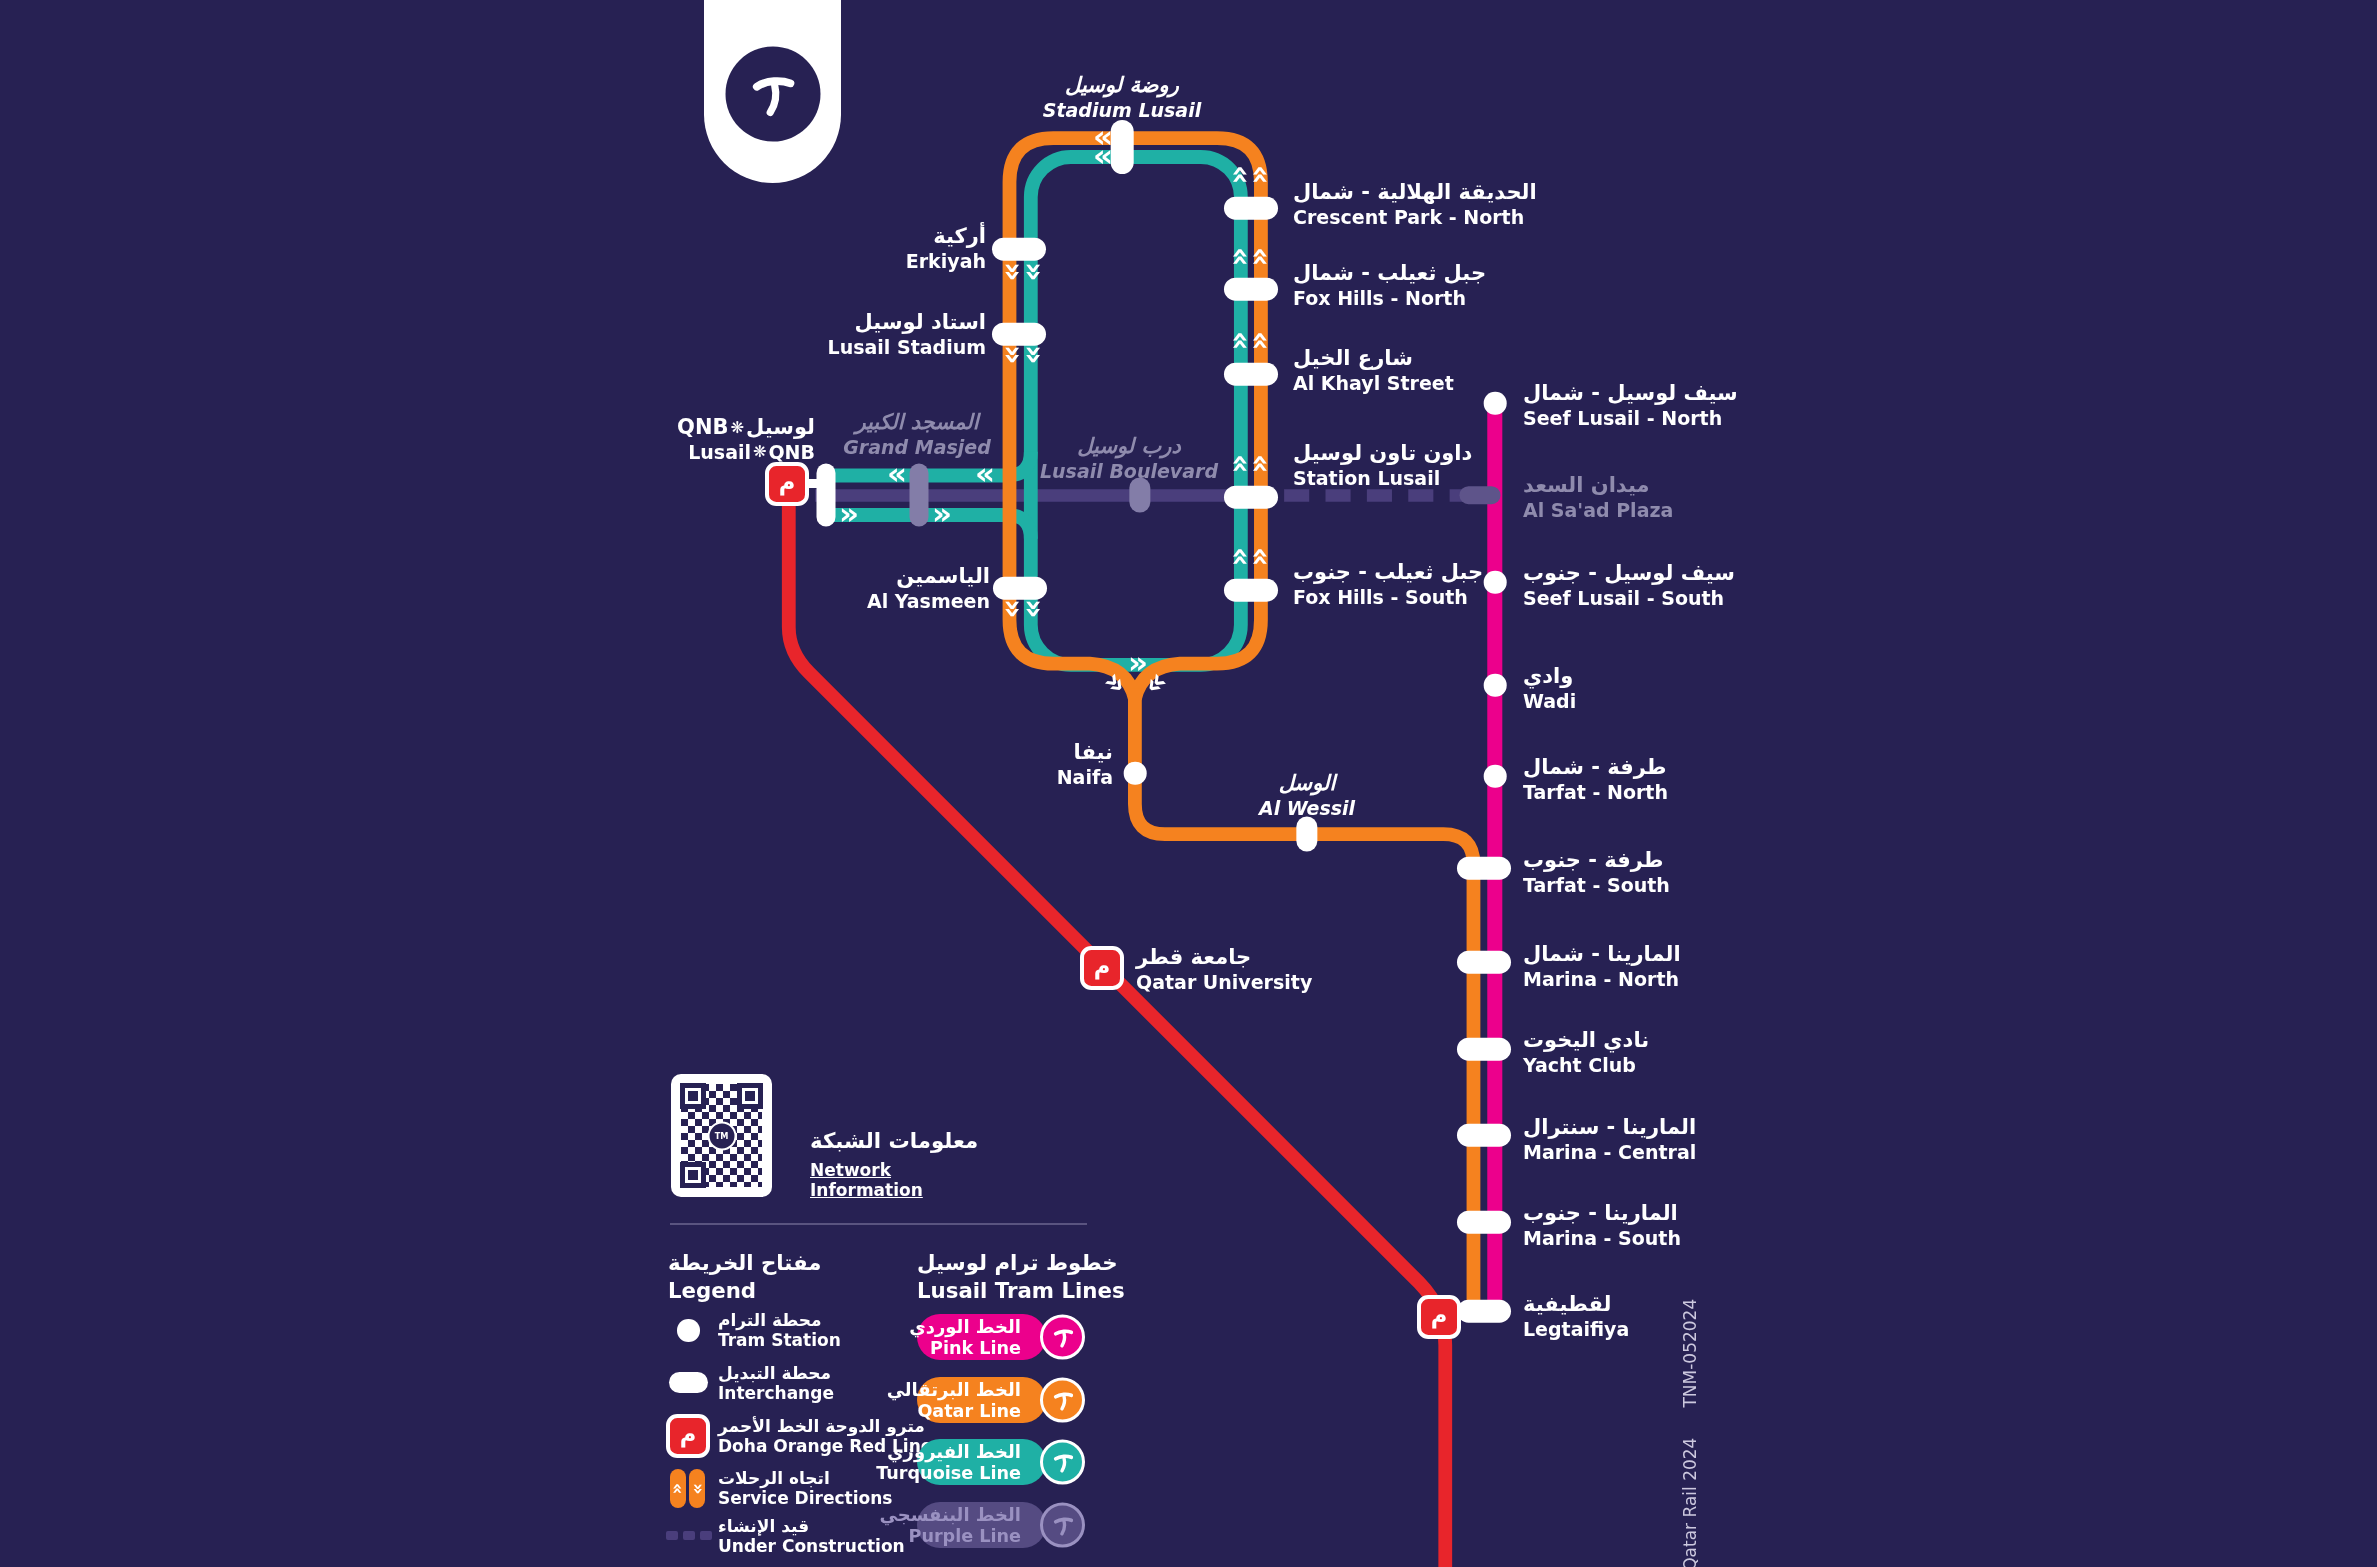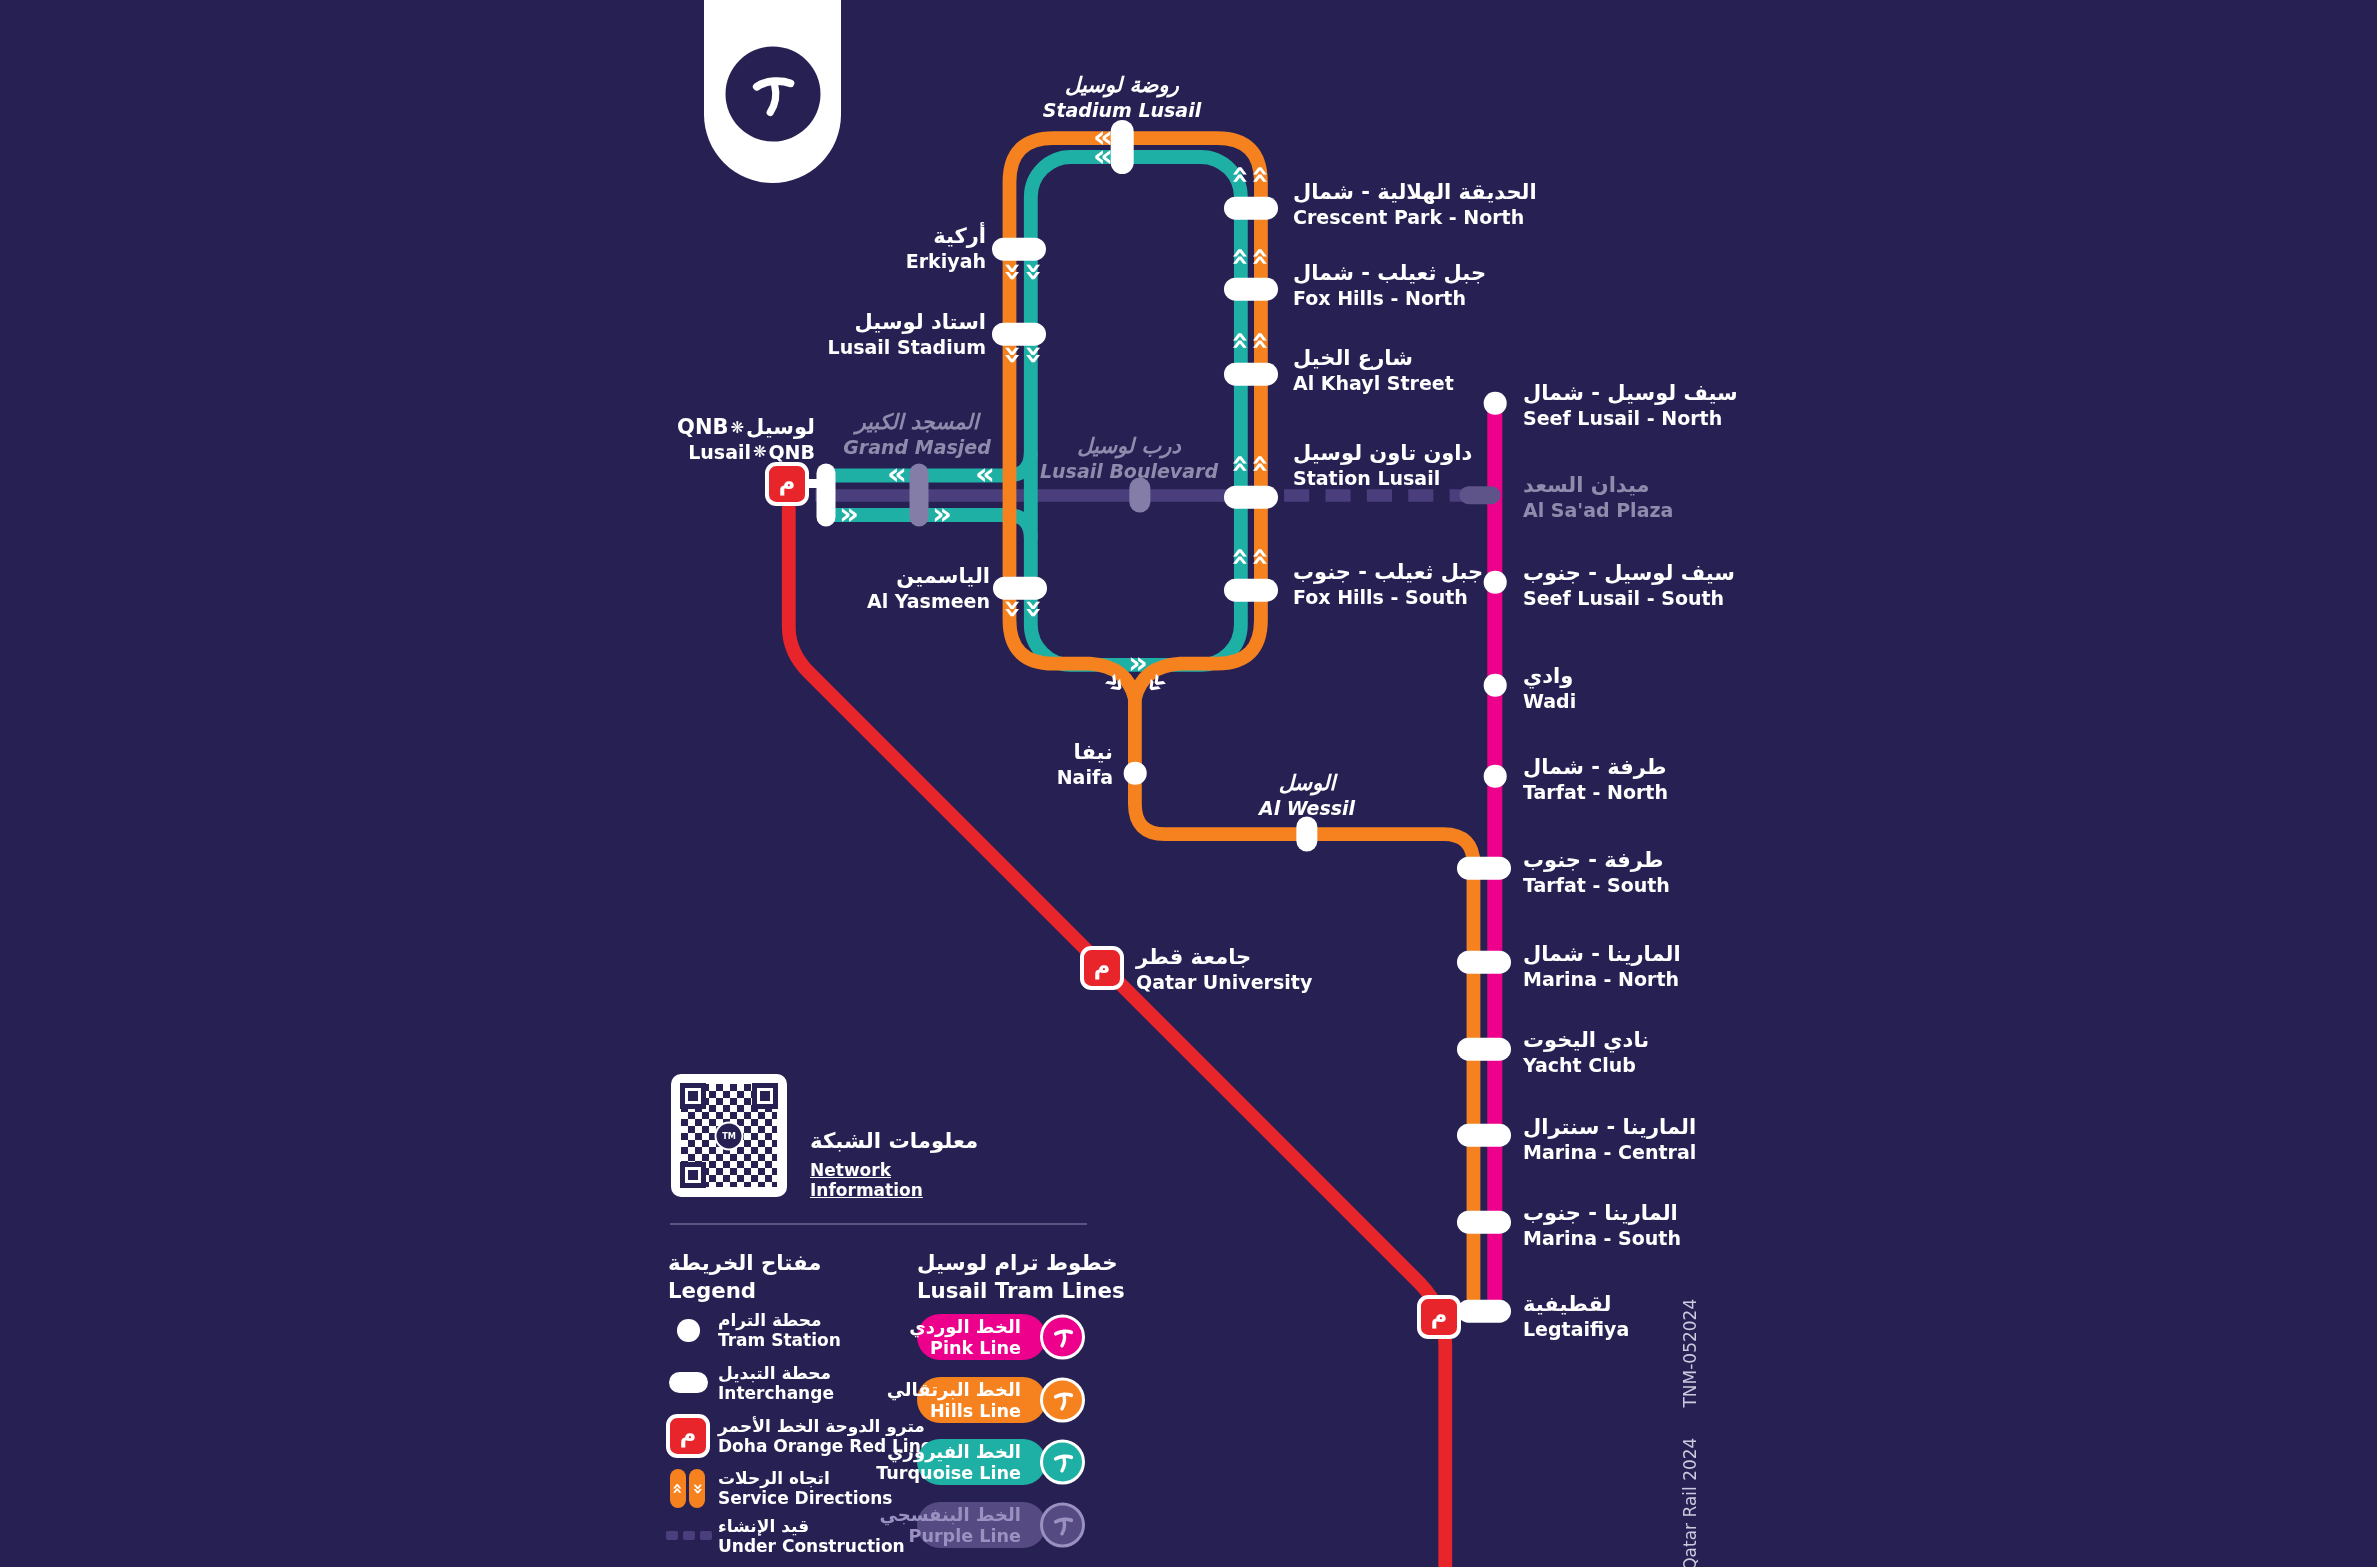--- a/index.html
+++ b/index.html
@@ -45,21 +45,21 @@
   .chv{transform:translate(-50%,-54%);}
 
   
   .logo-tab{position:absolute;z-index:6;left:704px;top:0;width:137px;height:183px;background:#fff;
             border-radius:0 0 69px 69px;}
   .logo-circle{position:absolute;left:50%;top:94px;transform:translate(-50%,-50%);
                width:95px;height:95px;border-radius:50%;background:#272153;
                display:flex;align-items:center;justify-content:center;}
 
   
-  .qr-box{position:absolute;z-index:6;left:671px;top:1074px;width:116px;height:123px;background:#fff;
+  .qr-box{position:absolute;z-index:6;left:671px;top:1074px;width:101px;height:123px;background:#fff;
           border-radius:10px;padding:0;}
   .qr-pattern{position:absolute;left:10px;top:10px;right:10px;bottom:10px;
           background:repeating-conic-gradient(#272153 0% 25%, #ffffff 0% 50%) 0 0/14px 14px;}
   .qr-finder{position:absolute;width:16.3px;height:16.3px;border:5.6px solid #272153;background:#fff;}
   .qr-finder::after{content:"";position:absolute;left:3.1px;top:3.1px;width:10px;height:10px;background:#272153;}
   .qr-finder.tl{left:0;top:0;} .qr-finder.tr{right:0;top:0;} .qr-finder.bl{left:0;bottom:0;}
   .qr-center{position:absolute;left:50%;top:50%;transform:translate(-50%,-50%);width:25px;height:25px;
           border-radius:50%;background:#272153;border:2.5px solid #fff;color:#fff;font-size:8.2px;font-weight:bold;
           display:flex;align-items:center;justify-content:center;}
 
@@ -436,21 +436,21 @@
     <div class="line-ring" style="background:#EC008C">
       <svg width="26" height="26" viewBox="0 0 100 100">
           <path d="M22 36 C40 24 66 24 82 30" stroke="#fff" stroke-width="14" fill="none" stroke-linecap="round"></path>
           <path d="M54 34 C58 50 56 66 46 82" stroke="#fff" stroke-width="13" fill="none" stroke-linecap="round"></path>
         </svg>
     </div>
   </div>
   <div class="line-pill" style="top:1400px;background:#F5821F">
     <div class="txt">
       <div class="ar">الخط البرتقالي</div>
-      <div class="en">Hills Line</div>
+      <div class="en">Qatar Line</div>
     </div>
     <div class="line-ring" style="background:#F5821F">
       <svg width="26" height="26" viewBox="0 0 100 100">
           <path d="M22 36 C40 24 66 24 82 30" stroke="#fff" stroke-width="14" fill="none" stroke-linecap="round"></path>
           <path d="M54 34 C58 50 56 66 46 82" stroke="#fff" stroke-width="13" fill="none" stroke-linecap="round"></path>
         </svg>
     </div>
   </div>
   <div class="line-pill" style="top:1462px;background:#1FB0A5">
     <div class="txt">

